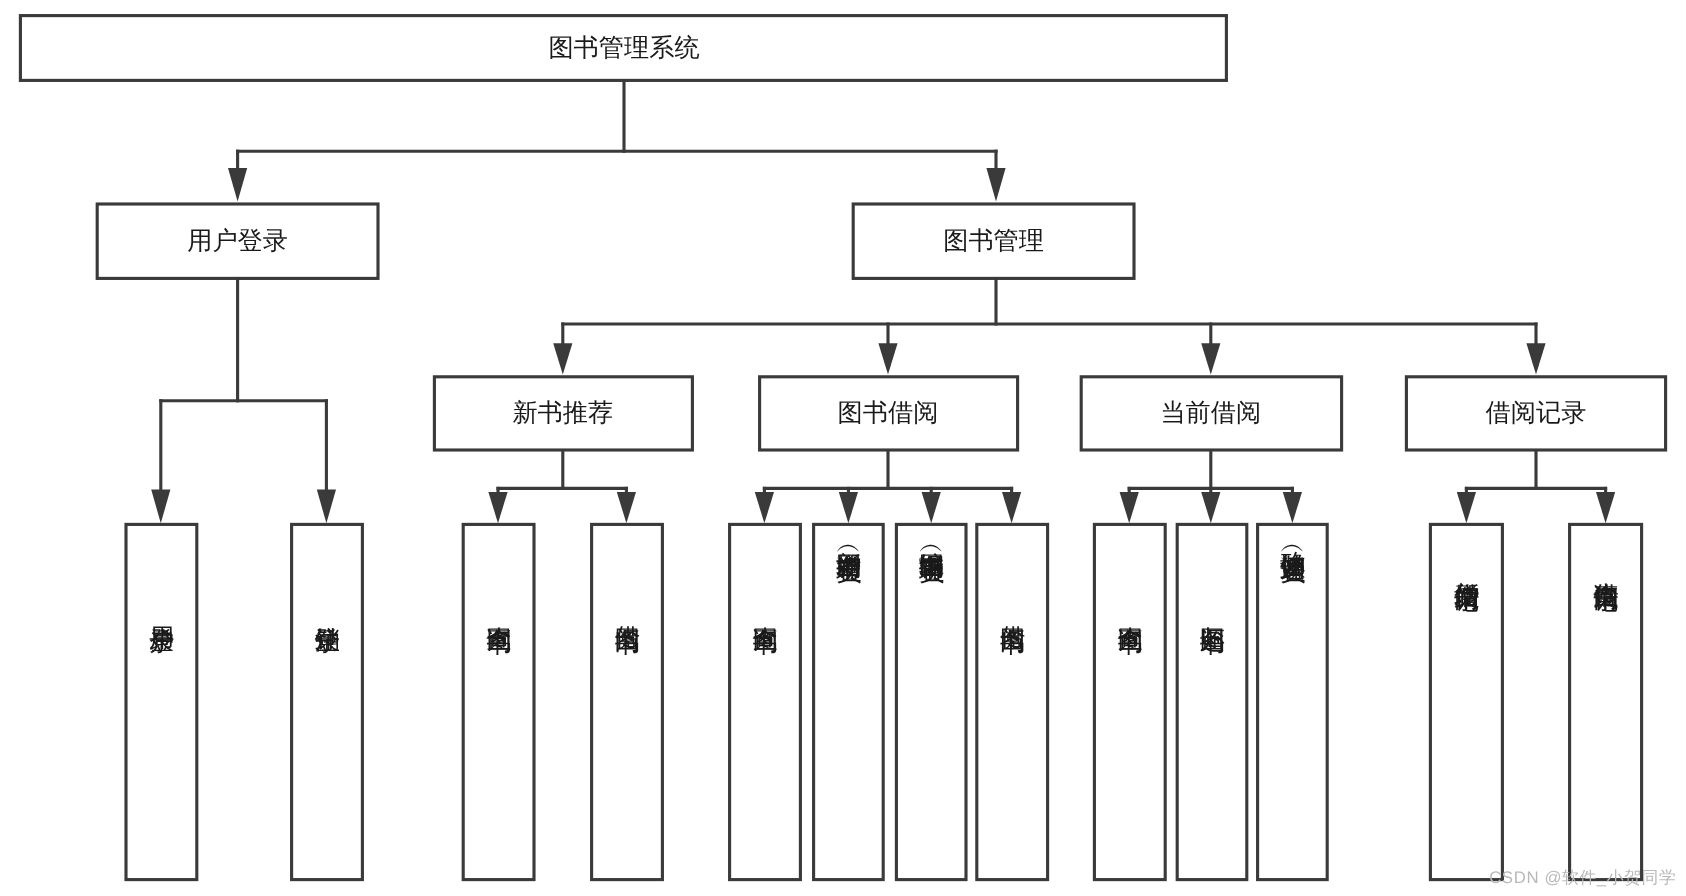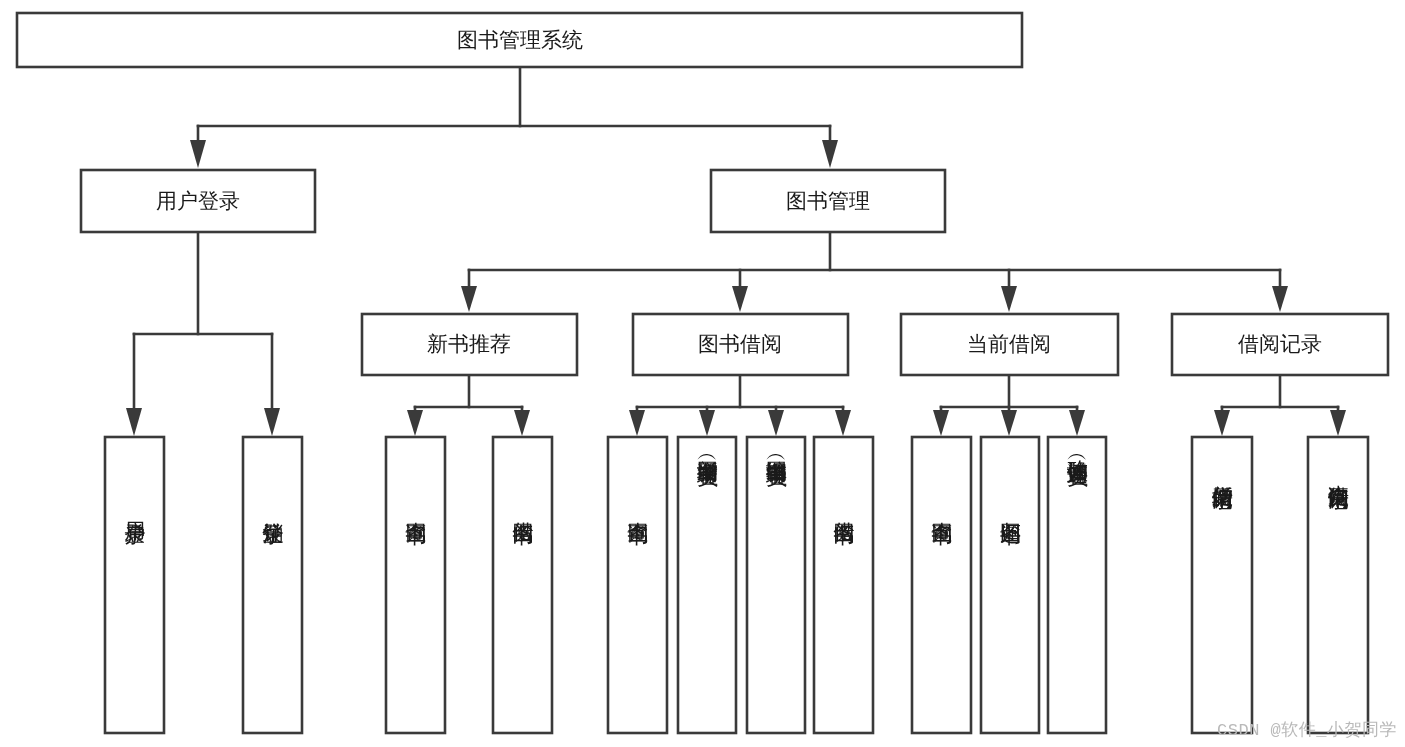--- a/index.html
+++ b/index.html
@@ -61,22 +61,22 @@
     line-height: 1.18;
     color: #1a1a1a;
     letter-spacing: 1px;
     white-space: nowrap;
     pointer-events: none;
   }
   .watermark {
     position: absolute;
     right: 8px;
     bottom: 6px;
-    font-family: Liberation Mono, monospace;
-    font-size: 17px;
+    font-family: Liberation Sans, sans-serif;
+    font-size: 14px;
     color: #b9b9b9;
     letter-spacing: 0.5px;
     white-space: nowrap;
   }
 </style>
 </head>
 <body>
 
 <div id="diagram-root">
 

